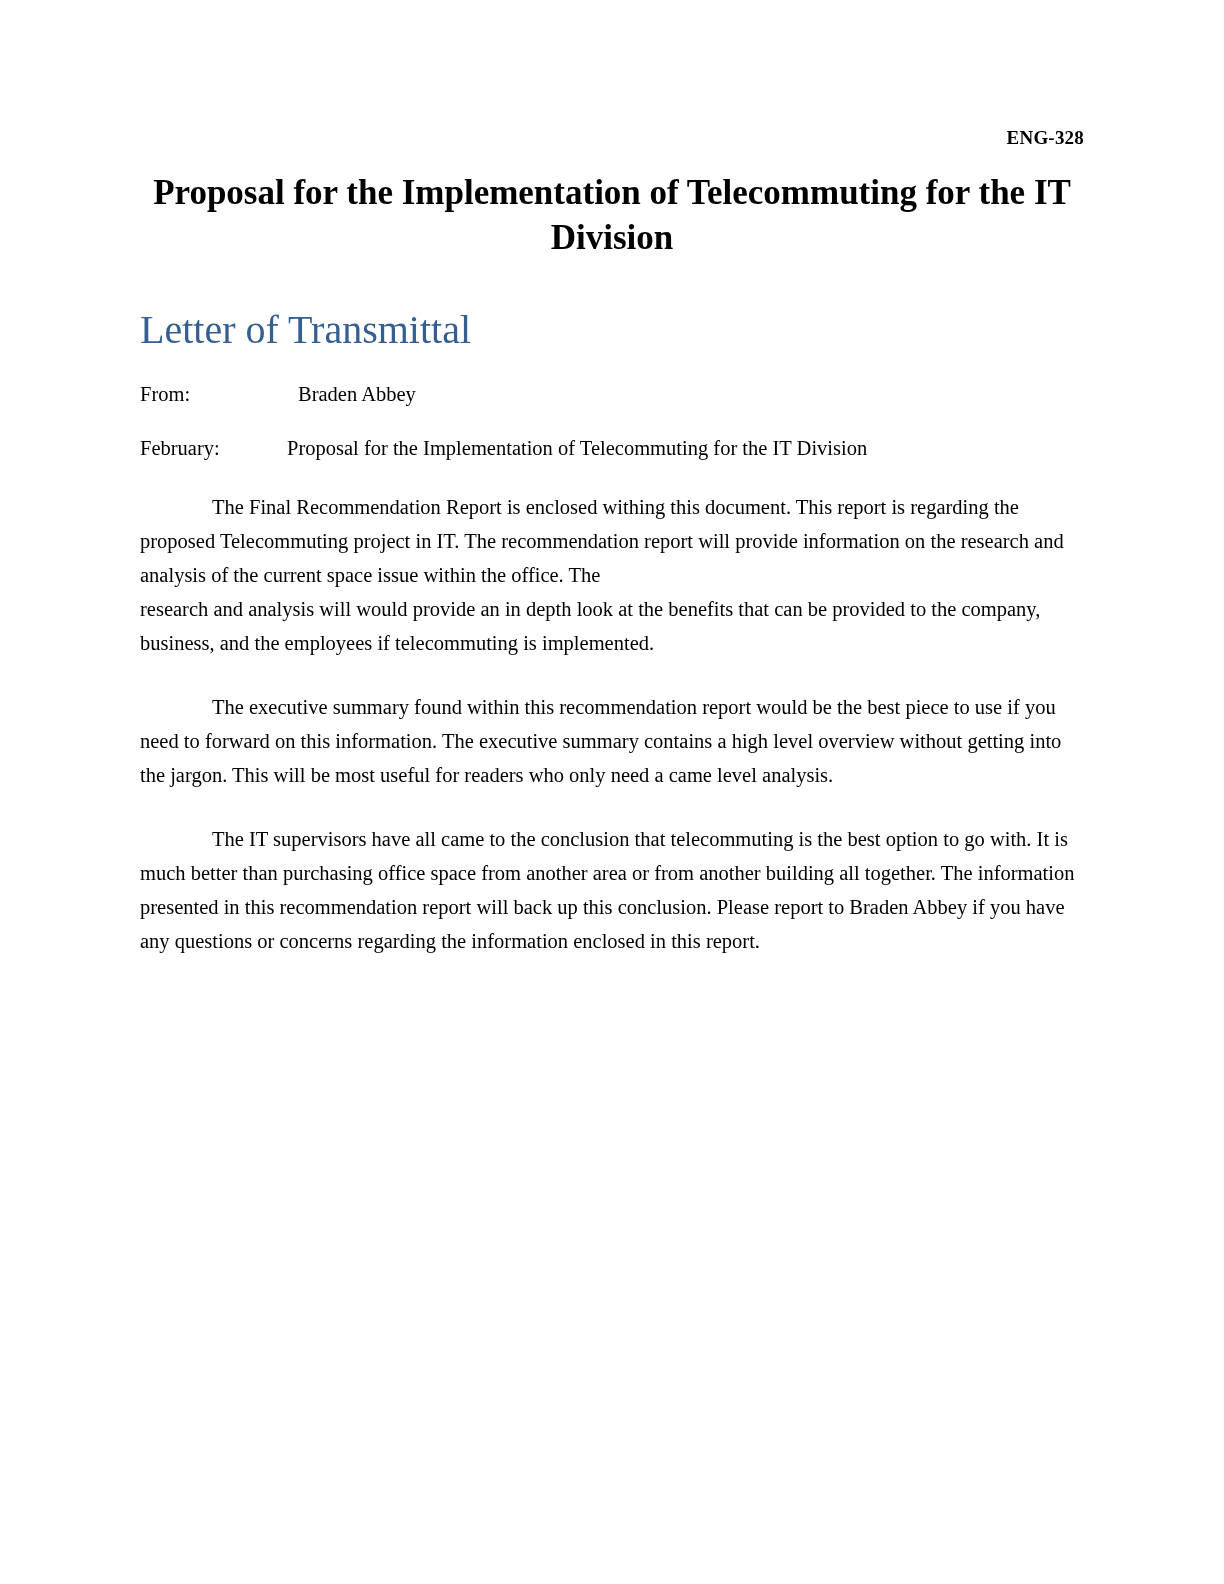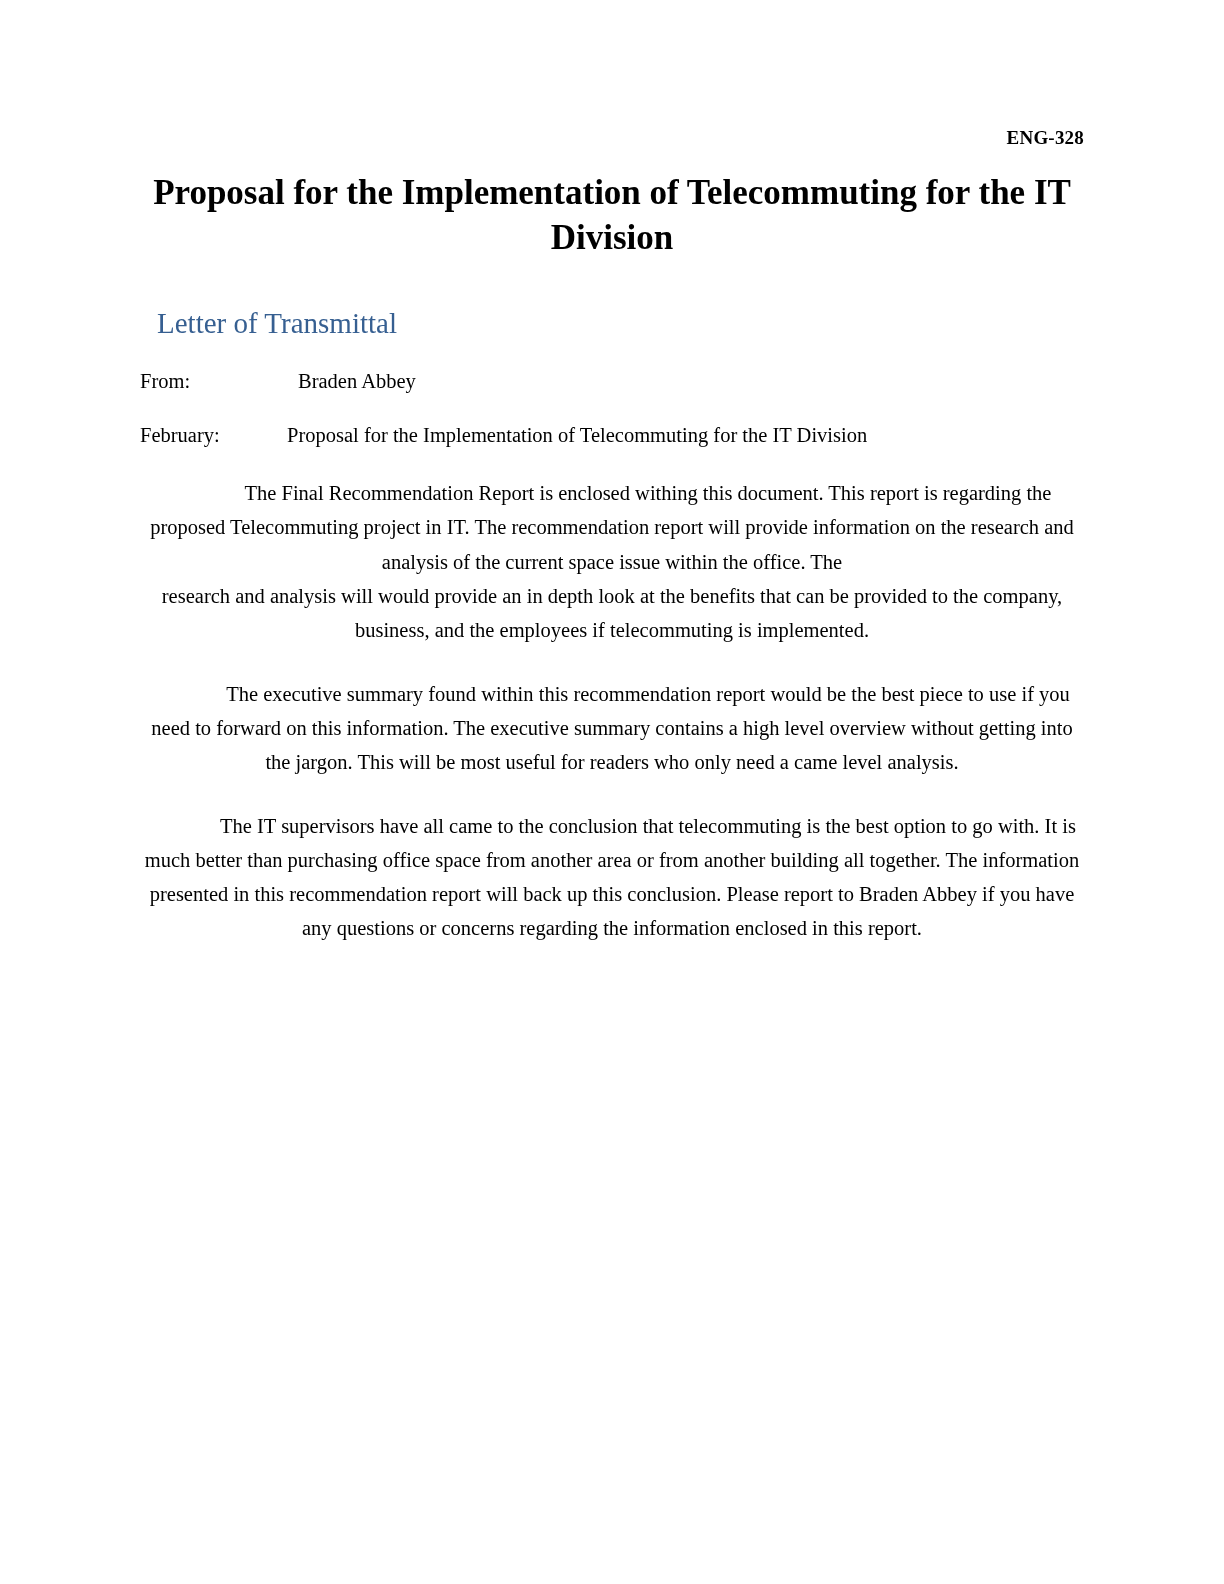--- a/index.html
+++ b/index.html
@@ -34,24 +34,24 @@
     text-align: right;
   }
   .doc-title {
     font-size: 35px;
     font-weight: bold;
     text-align: center;
     line-height: 1.28;
     margin: 0 10px 46px 10px;
   }
   .section-heading {
-    font-size: 29px;
+    font-size: 40px;
     color: #365F91;
     font-weight: normal;
-    margin: 0 0 28px 17px;
+    margin: 0 0 28px 0;
     line-height: 1.2;
   }
   .meta-row {
     display: flex;
     align-items: baseline;
     font-size: 20.5px;
     line-height: 1.2;
     margin-bottom: 29px;
   }
   .meta-label {
@@ -64,21 +64,21 @@
   }
   .meta-row.date .meta-label { width: 145px; }
   .meta-row.to .meta-label { width: 165px; }
   .meta-row.from .meta-label { width: 158px; }
   .meta-row.subject .meta-label { width: 147px; }
 
   .body-par {
     font-size: 20.5px;
     line-height: 1.66;
     margin: 0;
-    text-align: center;
+    text-align: left;
   }
   .body-par.indent-first {
     text-indent: 72px;
   }
   .par-gap {
     height: 30px;
   }
   .first-par {
     margin-top: 26px;
   }

